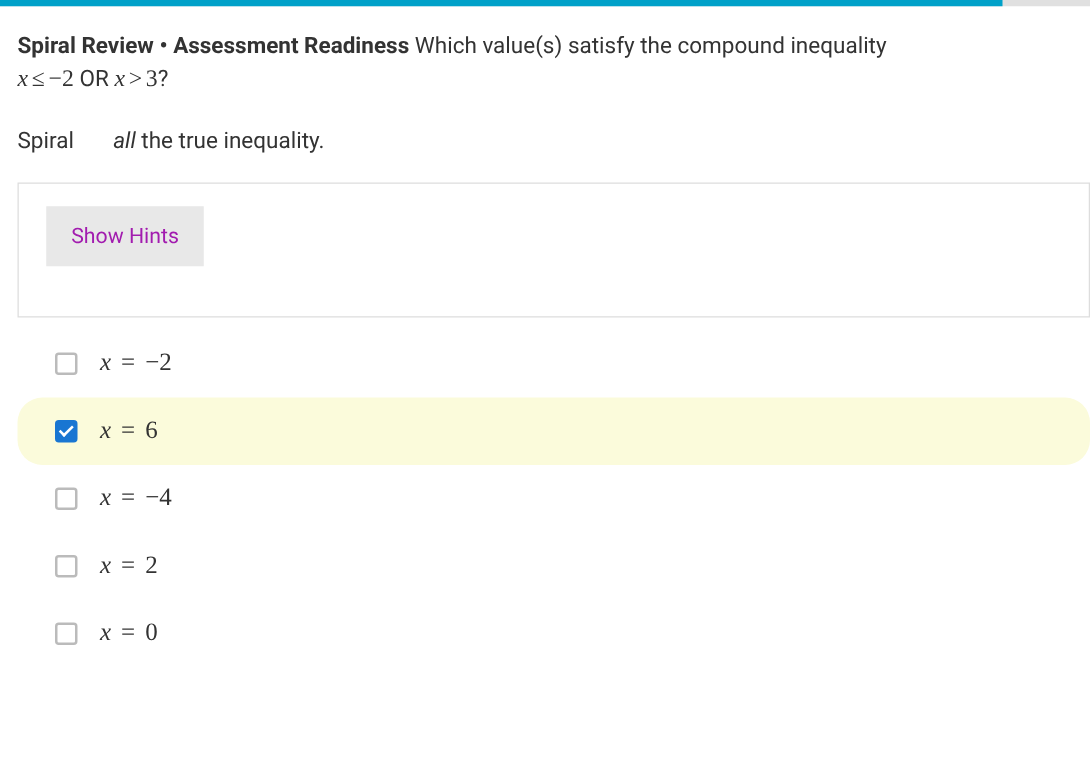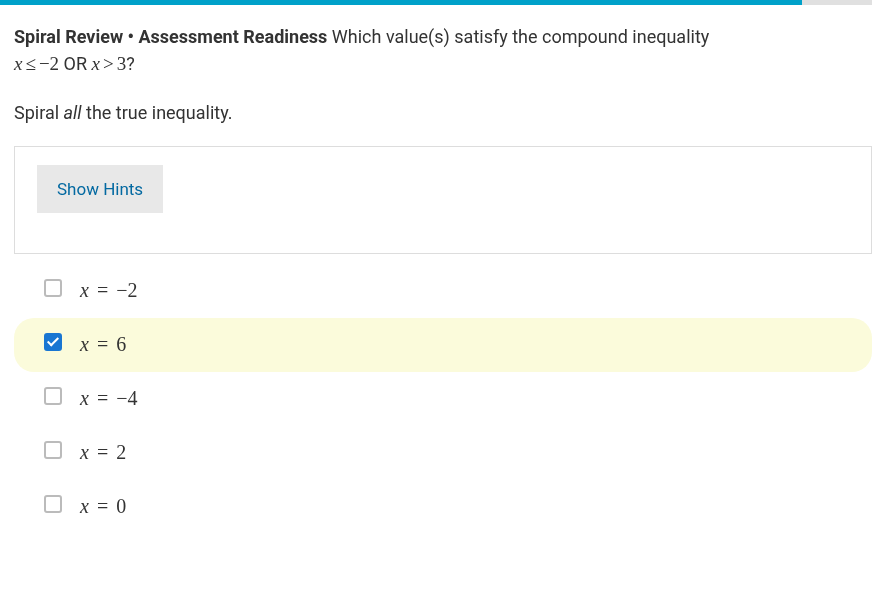--- a/index.html
+++ b/index.html
@@ -32,39 +32,39 @@
     font-family: "Times New Roman", serif;
     font-style: italic;
     font-size: 19px;
   }
   .math .op { font-style: normal; padding: 0 3px; }
   .math .num { font-style: normal; }
   .instr {
     margin-bottom: 20px;
     line-height: 1.5;
   }
-  .instr em { font-style: italic; }
+  .instr em { font-style: italic; margin-left: 27px; }
   .card {
     border: 1px solid #ddd;
     padding: 18px 22px 40px 22px;
     margin-bottom: 10px;
   }
   .hint-btn {
     background: #e8e8e8;
     border: none;
     padding: 14px 20px;
     font-size: 17px;
-    color: #0369a1;
+    color: #a21caf;
     cursor: pointer;
     font-family: inherit;
   }
   .options { }
   .option {
     display: flex;
-    align-items: flex-start;
+    align-items: center;
     padding: 15px 10px 15px 30px;
     min-height: 54px;
   }
   .option.selected {
     background: #fbfbdb;
     border-radius: 20px;
   }
   .cb {
     width: 18px;
     height: 18px;

